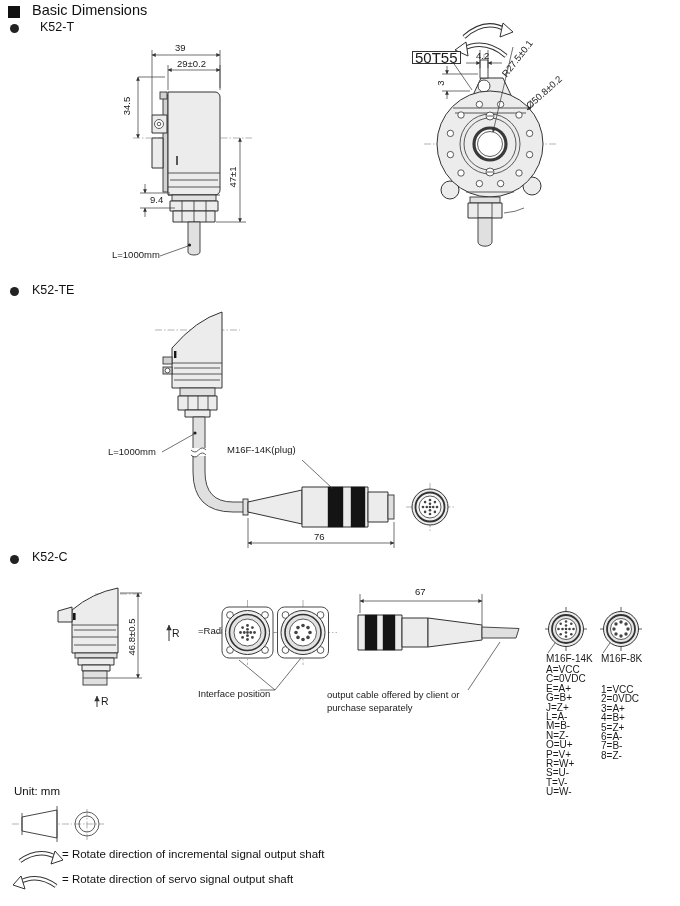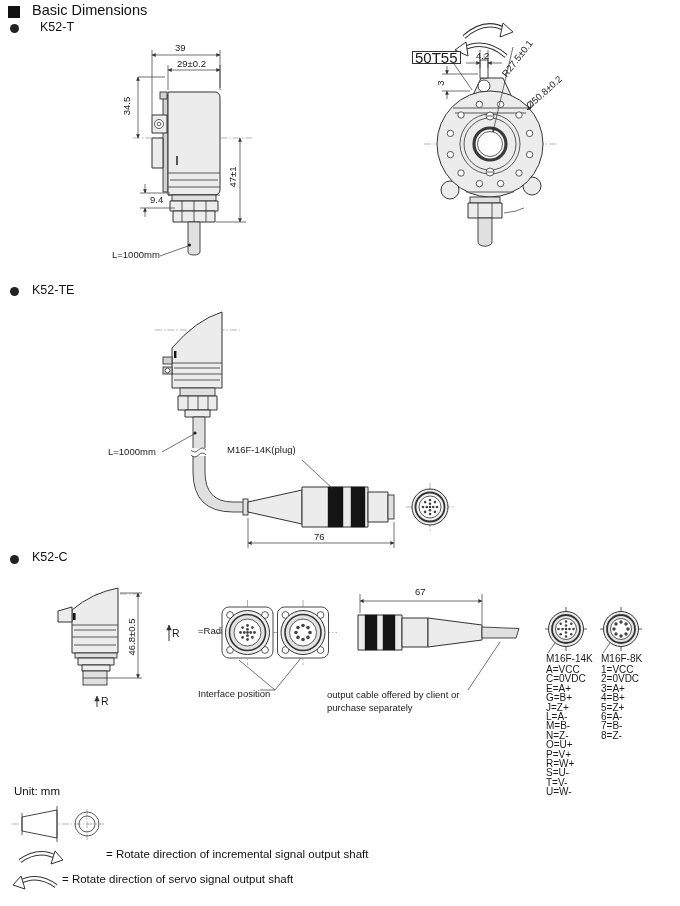--- a/index.html
+++ b/index.html
@@ -450,21 +450,21 @@
       <span>L=A-</span>
     <span>M=B-</span>
       <span>N=Z-</span>
     <span>O=U+</span>
       <span>P=V+</span>
     <span>R=W+</span>
       <span>S=U-</span>
     <span>T=V-</span>
       <span>U=W-</span>
   </div>
-  <div class="pins" style="left:601px;top:665px;">
+  <div class="pins" style="left:601px;top:685px;">
     <span>1=VCC</span>
       <span>2=0VDC</span>
     <span>3=A+</span>
       <span>4=B+</span>
     <span>5=Z+</span>
       <span>6=A-</span>
     <span>7=B-</span>
       <span>8=Z-</span>
   </div>
 
@@ -479,21 +479,21 @@
     <line class="cl" x1="75" y1="4" x2="75" y2="35"></line>
     <circle class="ln" cx="75" cy="19" r="12"></circle>
     <circle class="ln" cx="75" cy="19" r="8"></circle>
   </svg>
 
   <svg class="abs" style="left:15px;top:845px;" width="48" height="24" viewBox="0 0 48 24">
     <path class="aB" d="M5 16 Q24 2 43 13"></path>
       <path class="aW" d="M5 16 Q24 2 43 13"></path>
     <path class="aH" d="M40 6 L48 15 L36 19 z"></path>
   </svg>
-  <div class="ft" style="left:62px;top:848px;margin-left:44px;">= Rotate direction of incremental signal output shaft</div>
+  <div class="ft" style="left:62px;top:848px;">= Rotate direction of incremental signal output shaft</div>
 
   <svg class="abs" style="left:13px;top:870px;" width="48" height="24" viewBox="0 0 48 24">
     <path class="aB" d="M43 16 Q24 2 5 13"></path>
       <path class="aW" d="M43 16 Q24 2 5 13"></path>
     <path class="aH" d="M8 6 L0 15 L12 19 z"></path>
   </svg>
   <div class="ft" style="left:62px;top:873px;">= Rotate direction of servo signal output shaft</div>
 
 </div>
 

